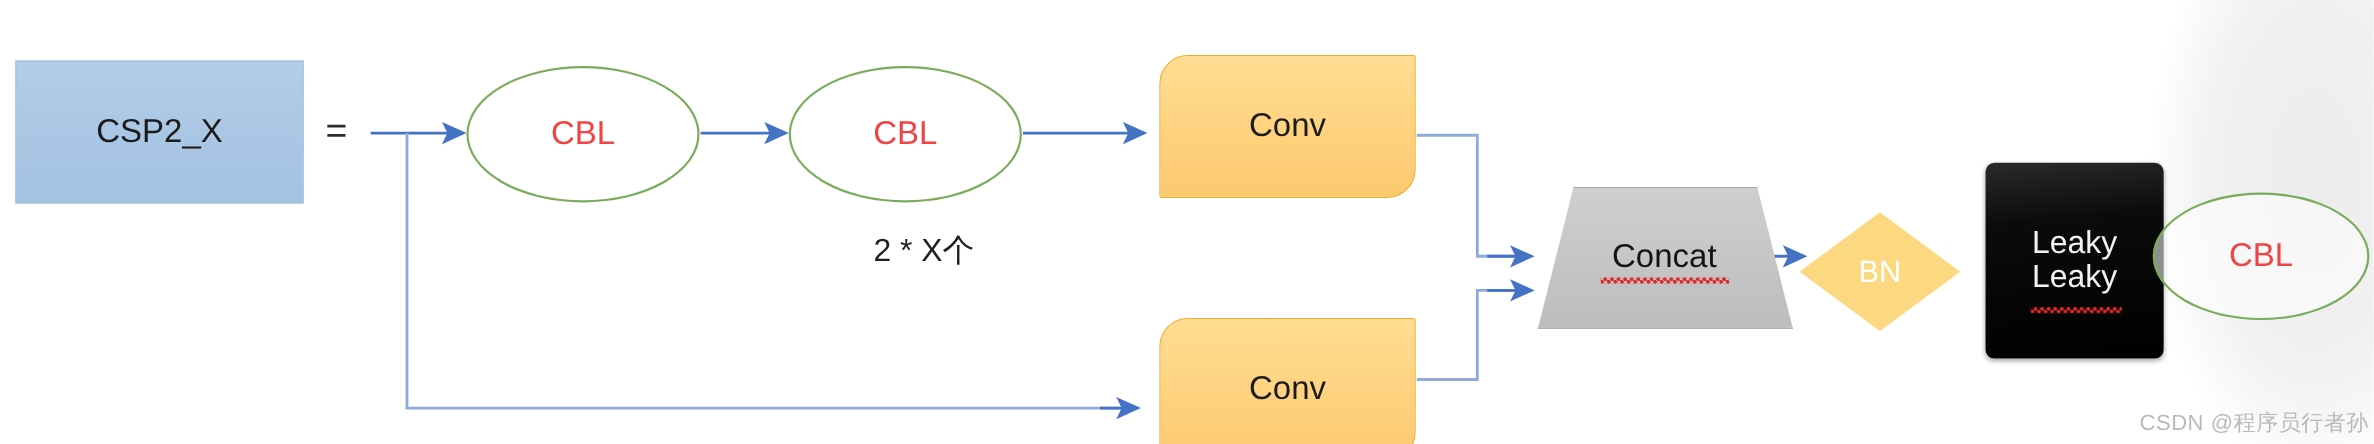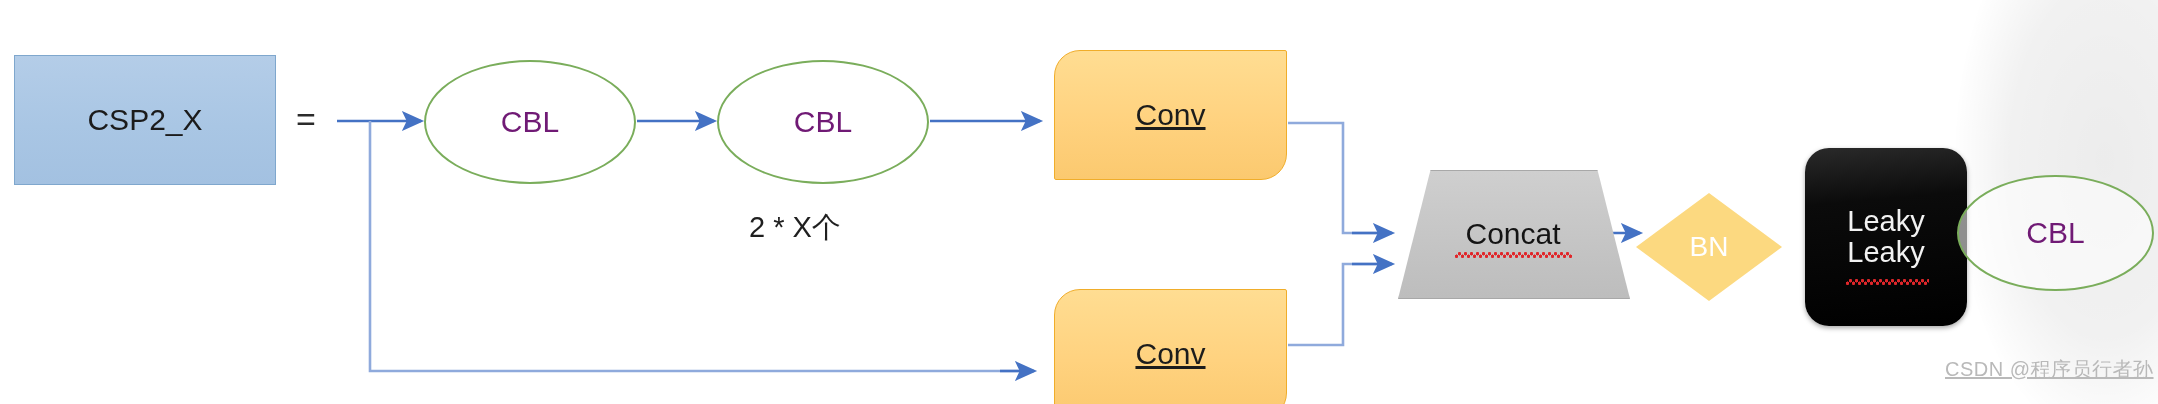--- a/index.html
+++ b/index.html
@@ -17,32 +17,31 @@
     border:1px solid #7fa7cd;
     color:#1b1b1b;
     font-size:30px;
   }
 
   
   .ellipse{
     border:2px solid #7aad5b;
     border-radius:50%;
     background:#ffffff;
-    color:#701a75;
+    color:#ef4444;
     font-size:30px;
   }
 
   
   .conv-box{
     background:linear-gradient(180deg,#ffdd92 0%,#ffd27f 55%,#fbc96f 100%);
     border:1.6px solid #f0ad2a;
     border-radius:26px 2px 26px 2px;
     color:#1c1c1c;
     font-size:30px;
-    text-decoration:underline;
   }
 
   
   .trapezoid-wrap{position:absolute;}
   .trapezoid{
     position:absolute;left:0;top:0;width:100%;height:100%;
     background:linear-gradient(180deg,#cfcfcf 0%,#c4c4c4 60%,#bdbdbd 100%);
     border:1px solid #a8a8a8;
     clip-path:polygon(14% 0%, 86% 0%, 100% 100%, 0% 100%);
   }
@@ -61,21 +60,21 @@
   }
   .diamond-label{
     position:absolute;left:0;top:0;width:100%;height:100%;
     display:flex;align-items:center;justify-content:center;
     font-size:28px;color:#ffffff;
   }
 
   
   .black-box{
     background:linear-gradient(175deg,#2a2a2a 0%,#0b0b0b 30%,#000000 100%);
-    border-radius:24px;
+    border-radius:8px;
     color:#f2f2f2;
     font-size:29px;
     line-height:1.06;
     flex-direction:column;
     box-shadow:0 2px 5px rgba(0,0,0,0.35);
   }
 
   
   .equals{position:absolute;color:#2b2b2b;font-size:34px;font-weight:400;}
 
@@ -137,21 +136,21 @@
   <div class="equals" style="left:296px; top:100px;">=</div>
 
   <div class="node ellipse" style="left:424px; top:60px; width:212px; height:124px;">
     <span>CBL</span>
   </div>
 
   <div class="node ellipse" style="left:717px; top:60px; width:212px; height:124px;">
     <span>CBL</span>
   </div>
 
-  <div class="caption" style="left:749px; top:208px;">2 * X个</div>
+  <div class="caption" style="left:794px; top:208px;">2 * X个</div>
 
   <div class="node conv-box" style="left:1054px; top:50px; width:233px; height:130px;">
     <span>Conv</span>
   </div>
 
   <div class="node conv-box" style="left:1054px; top:289px; width:233px; height:130px;">
     <span>Conv</span>
   </div>
 
   <div class="trapezoid-wrap" style="left:1398px; top:170px; width:230px; height:127px;">
@@ -172,15 +171,15 @@
   <div class="node black-box" style="left:1805px; top:148px; width:162px; height:178px;">
     <span>Leaky</span>
     <span>Leaky</span>
     <div class="squiggle" style="left:41px; top:131px; width:83px;"></div>
   </div>
 
   <div class="node ellipse" style="left:1957px; top:175px; width:197px; height:116px; background:rgba(255,255,255,0.55);">
     <span>CBL</span>
   </div>
 
-  <div class="watermark" style="left:1945px; top:356px;text-decoration:underline;">CSDN @程序员行者孙</div>
+  <div class="watermark" style="left:1945px; top:371px;">CSDN @程序员行者孙</div>
 
 </div>
 
 </body></html>

